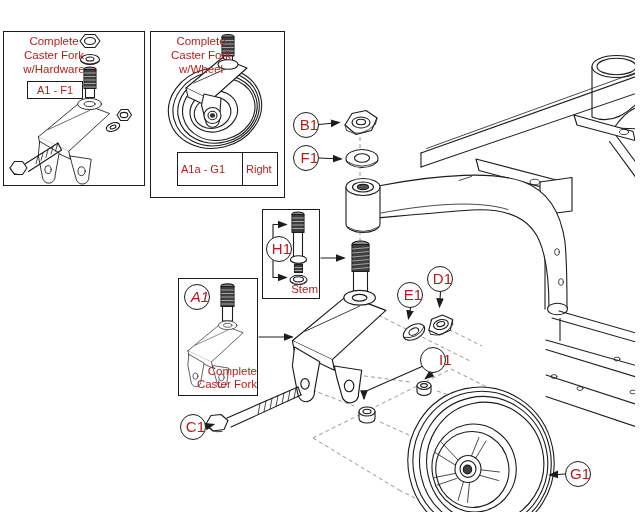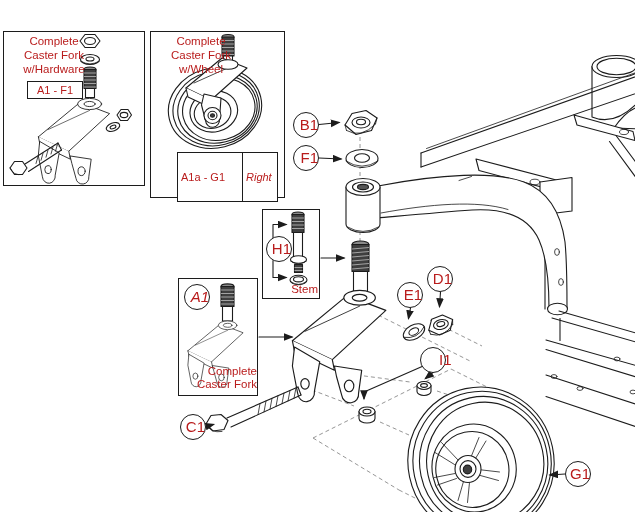--- a/index.html
+++ b/index.html
@@ -16,23 +16,23 @@
   svg .thin{stroke-width:.8;}
   svg .ar{marker-end:url(#ah);}
   .inset{position:absolute;border:1.6px solid #1c1c1c;box-sizing:border-box;background:transparent;}
   .kit-title{position:absolute;text-align:center;font-size:11.5px;line-height:14px;}
   .range-label{position:absolute;border:1.3px solid #1c1c1c;background:#fff;font-size:11px;
                line-height:14px;padding:1px 9px;}
   .caption{position:absolute;text-align:right;font-size:11.5px;line-height:13px;}
   .callout{position:absolute;width:26px;height:26px;border:1.3px solid #1c1c1c;border-radius:50%;
            background:#fff;font-size:15px;line-height:23px;text-align:right;box-sizing:border-box;}
   table.kit-table{position:absolute;border-collapse:collapse;background:#fff;font-size:11px;}
-  .kit-table td{border:1.2px solid #1c1c1c;padding:16px 3px;height:16px;line-height:16px;white-space:nowrap;}
+  .kit-table td{border:1.2px solid #1c1c1c;padding:8px 3px;height:16px;line-height:16px;white-space:nowrap;}
   .kit-table td.c1{min-width:58px;}
-  .kit-table td.c2{min-width:28px;font-style:italic;}
+  .kit-table td.c2{min-width:28px;}
 </style>
 </head>
 <body>
 
 <div class="stage">
 
 <svg width="643" height="512" viewBox="0 0 643 512">
   <defs>
     <marker id="ah" markerWidth="10" markerHeight="9" refX="7.5" refY="3.5" orient="auto">
       <path d="M0,0 L9,3.5 L0,7 Z" fill="#1c1c1c"></path>

